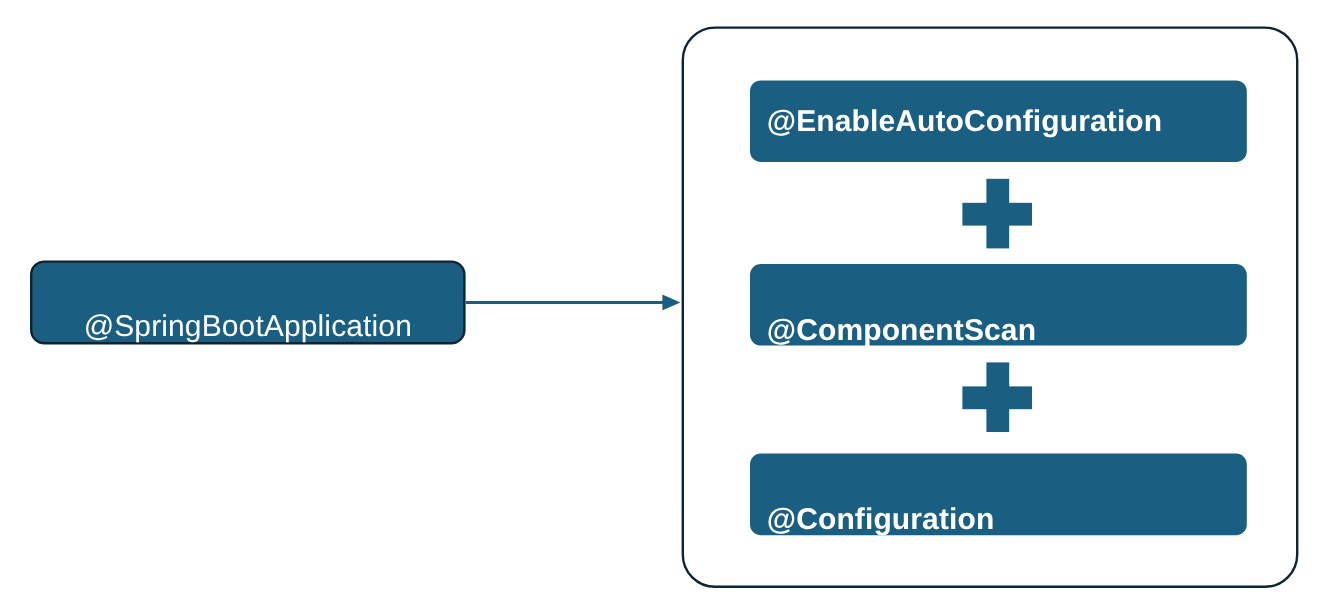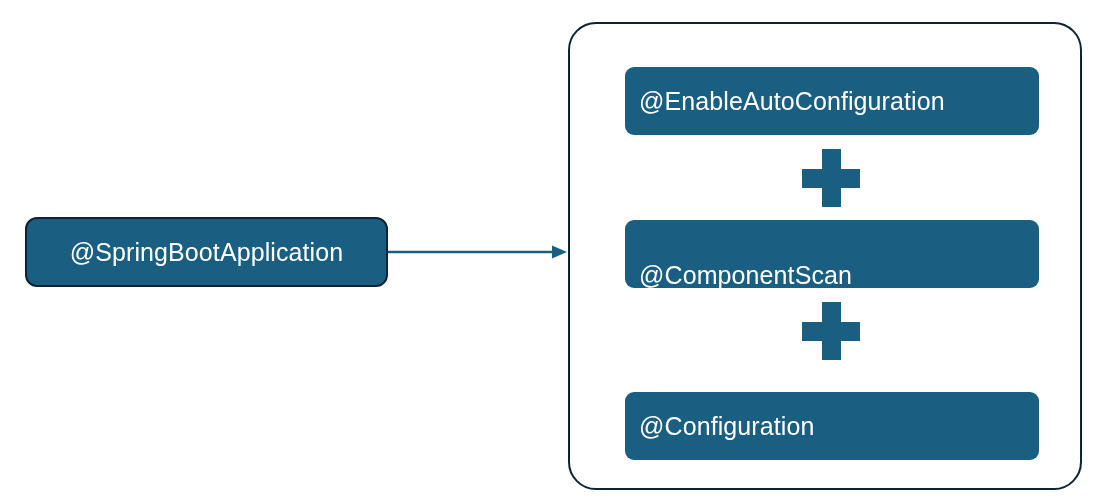--- a/index.html
+++ b/index.html
@@ -23,21 +23,21 @@
     position: absolute;
     left: 25px;
     top: 217px;
     width: 363px;
     height: 70px;
     box-sizing: border-box;
     background: #1a5f82;
     border: 2px solid #0d2435;
     border-radius: 12px;
     display: flex;
-    align-items: center;
+    align-items: flex-end;
     justify-content: center;
   }
   .source-node .node-label {
     color: #ffffff;
     font-size: 25px;
     line-height: 1;
     letter-spacing: 0.1px;
     white-space: nowrap;
   }
 
@@ -68,32 +68,33 @@
   .annotation-box {
     position: absolute;
     left: 55px;
     width: 414px;
     height: 68px;
     box-sizing: border-box;
     background: #1a5f82;
     border-radius: 9px;
     display: flex;
     align-items: center;
+    font-weight: bold;
   }
   .annotation-box .box-label {
     color: #ffffff;
     font-size: 25px;
     line-height: 1;
     letter-spacing: 0.1px;
     white-space: nowrap;
     padding-left: 14px;
   }
   .box-1 { top: 43px; }
   .box-2 { top: 196px; align-items: flex-end; }
-  .box-3 { top: 368px; }
+  .box-3 { top: 354px; align-items: flex-end; }
 
   
   .plus-op {
     position: absolute;
     left: 232px;
     width: 58px;
     height: 58px;
   }
   .plus-1 { top: 125px; }
   .plus-2 { top: 278px; }

